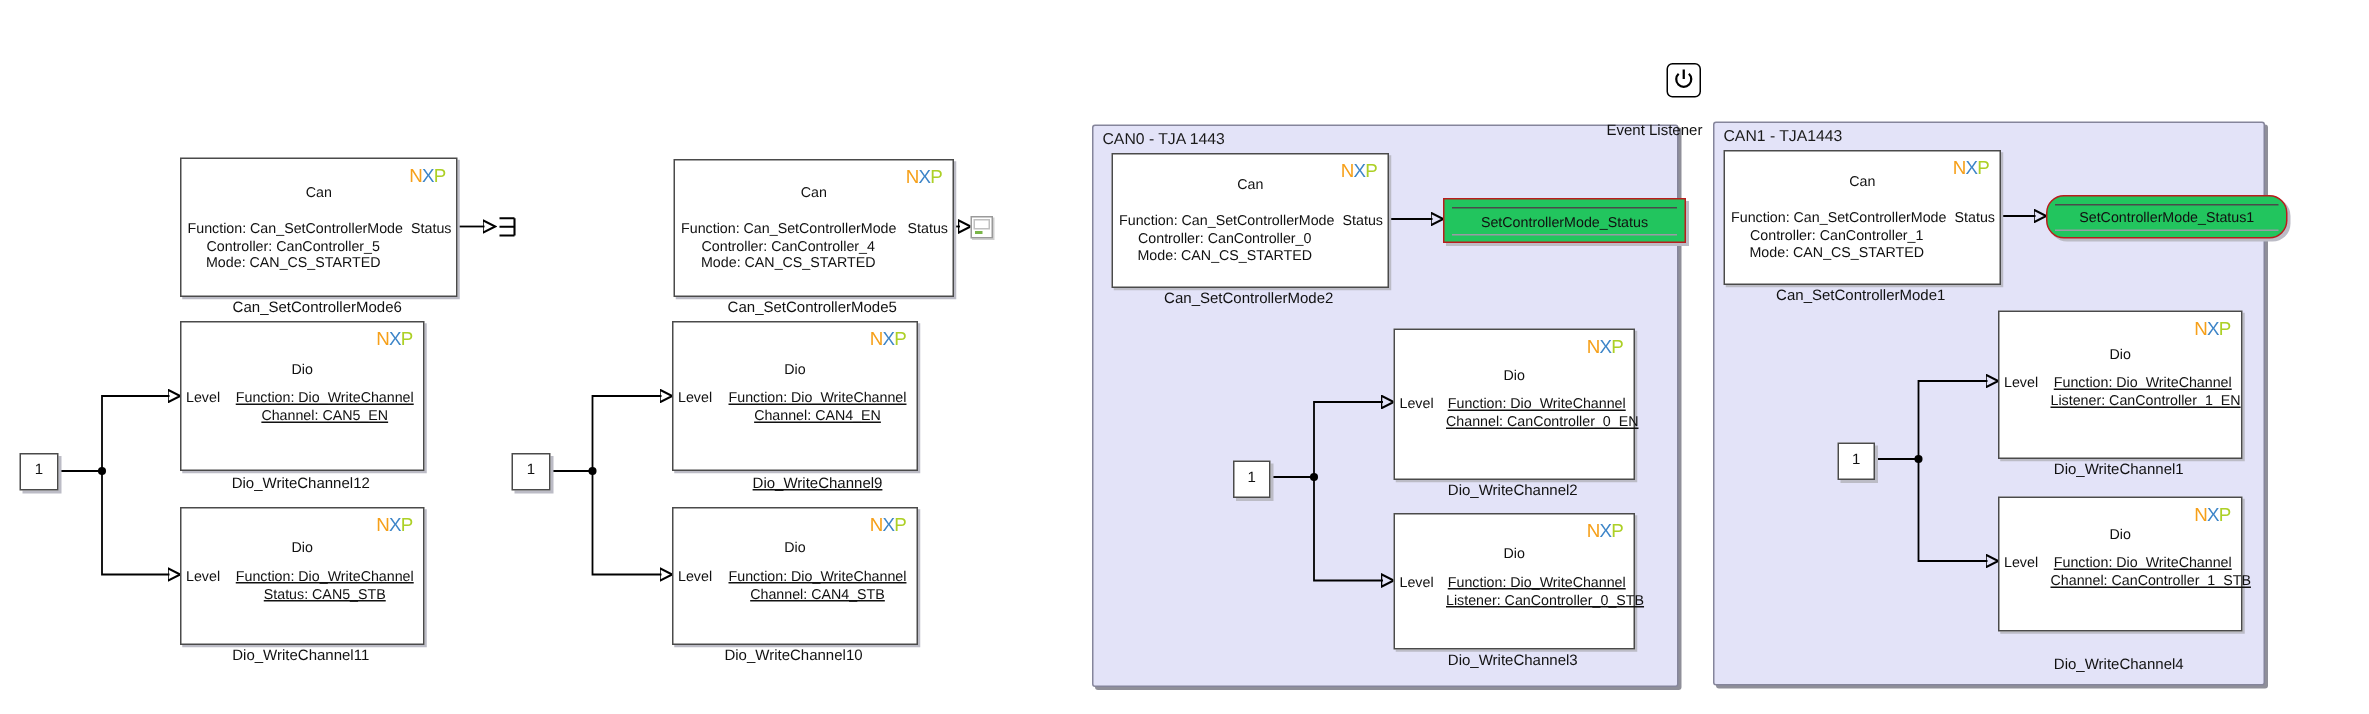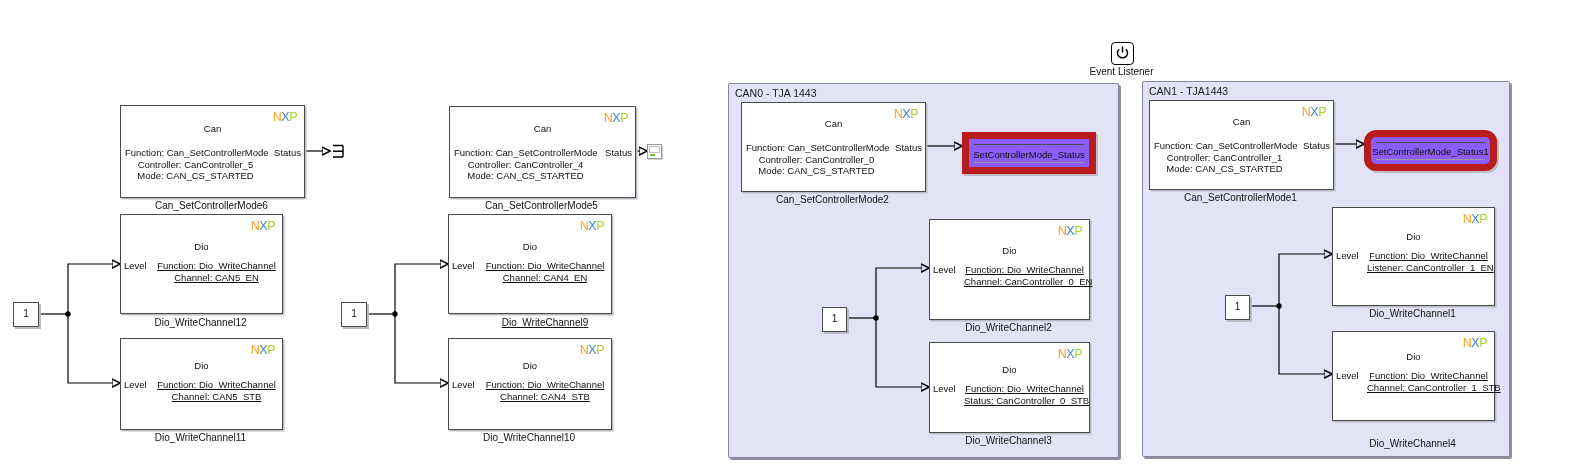--- a/index.html
+++ b/index.html
@@ -15,27 +15,27 @@
   .dio-lines{position:absolute;left:34px;right:4px;text-align:center;font-size:9.5px;line-height:11.5px;white-space:nowrap;text-decoration:underline;}
   .port-out{position:absolute;right:3px;font-size:9.5px;}
   .port-in{position:absolute;left:3px;font-size:9.5px;}
   .blk-label{position:absolute;text-align:center;font-size:10px;white-space:nowrap;}
   .nxp{position:absolute;top:5px;right:7px;font-weight:normal;font-size:12.5px;letter-spacing:-0.5px;line-height:12px;}
   .nxp .n{color:#F6A01A;}
   .nxp .x{color:#3D85C8;}
   .nxp .p{color:#ADD026;}
   .const{position:absolute;background:#fff;border:1px solid #4a4a4a;box-shadow:2px 2px 0 #bcbcc6;text-align:center;font-size:10px;}
   .const .v{display:block;line-height:21px;}
-  .statusblk{position:absolute;background:#8b5cf6;border:7px solid #b91c1c;box-shadow:2px 2px 0 #bcbcc6;}
+  .statusblk{position:absolute;background:#22c55e;border:1px solid #b91c1c;box-shadow:2px 2px 0 #bcbcc6;padding-left:40px;}
   .statusblk .tline{position:absolute;top:5px;left:5px;right:5px;border-top:1.5px solid #4a4a4a;}
   .statusblk .bline{position:absolute;bottom:4px;left:5px;right:5px;border-top:1px solid #9a9aa5;}
   .statusblk .txt{position:absolute;left:0;right:0;top:6px;bottom:4px;display:flex;align-items:center;justify-content:center;font-size:9.5px;white-space:nowrap;}
   .sinkicon{position:absolute;}
   .evblock{position:absolute;left:1111px;top:42px;width:21px;height:21px;background:#fff;border:1.6px solid #000;border-radius:4px;}
-  .ev-label{position:absolute;left:1071px;top:66px;width:101px;text-align:center;font-size:10px;}
+  .ev-label{position:absolute;left:1071px;top:82px;width:101px;text-align:left;font-size:10px;}
   .dispicon{position:absolute;left:647px;top:144px;width:13px;height:13px;border:1px solid #9a9a9a;background:#fff;box-shadow:1px 1px 0 #cfcfcf;}
   .dispicon .inner{position:absolute;top:1px;left:1px;right:1px;height:5px;border:1px solid #c0c0c0;}
   .dispicon .dash{position:absolute;left:2px;bottom:2px;width:5px;height:2px;background:#7AB648;}
 </style>
 </head>
 <body>
 
 <div id="canvas">
 
   <div class="area" style="left:728px;top:83px;width:389px;height:373px;">
@@ -110,21 +110,21 @@
     </div>
     <div class="port-in" style="top:45px;">Level</div>
   </div>
   <div class="blk-label" style="left:100px;top:317px;width:201px;">Dio_WriteChannel12</div>
 
   <div class="blk" style="left:120px;top:338px;width:161px;height:90px;">
     <div class="nxp"><span class="n">N</span><span class="x">X</span><span class="p">P</span></div>
     <div class="blk-title" style="top:21px;">Dio</div>
     <div class="dio-lines" style="top:40px;">
       <div>Function: Dio_WriteChannel</div>
-      <div>Channel: CAN5_STB</div>
+      <div>Status: CAN5_STB</div>
     </div>
     <div class="port-in" style="top:40px;">Level</div>
   </div>
   <div class="blk-label" style="left:100px;top:432px;width:201px;">Dio_WriteChannel11</div>
 
   <div class="const" style="left:13px;top:302px;width:24px;height:23px;">
     <span class="v">1</span>
   </div>
 
   <div class="blk" style="left:449px;top:106px;width:185px;height:90px;">
@@ -197,21 +197,21 @@
     </div>
     <div class="port-in" style="top:44px;">Level</div>
   </div>
   <div class="blk-label" style="left:909px;top:322px;width:199px;">Dio_WriteChannel2</div>
 
   <div class="blk" style="left:929px;top:342px;width:159px;height:89px;">
     <div class="nxp"><span class="n">N</span><span class="x">X</span><span class="p">P</span></div>
     <div class="blk-title" style="top:21px;">Dio</div>
     <div class="dio-lines" style="top:40px;">
       <div>Function: Dio_WriteChannel</div>
-      <div>Status: CanController_0_STB</div>
+      <div>Listener: CanController_0_STB</div>
     </div>
     <div class="port-in" style="top:40px;">Level</div>
   </div>
   <div class="blk-label" style="left:909px;top:435px;width:199px;">Dio_WriteChannel3</div>
 
   <div class="const" style="left:822px;top:307px;width:23px;height:23px;">
     <span class="v">1</span>
   </div>
 
   <div class="blk" style="left:1149px;top:100px;width:183px;height:88px;">

